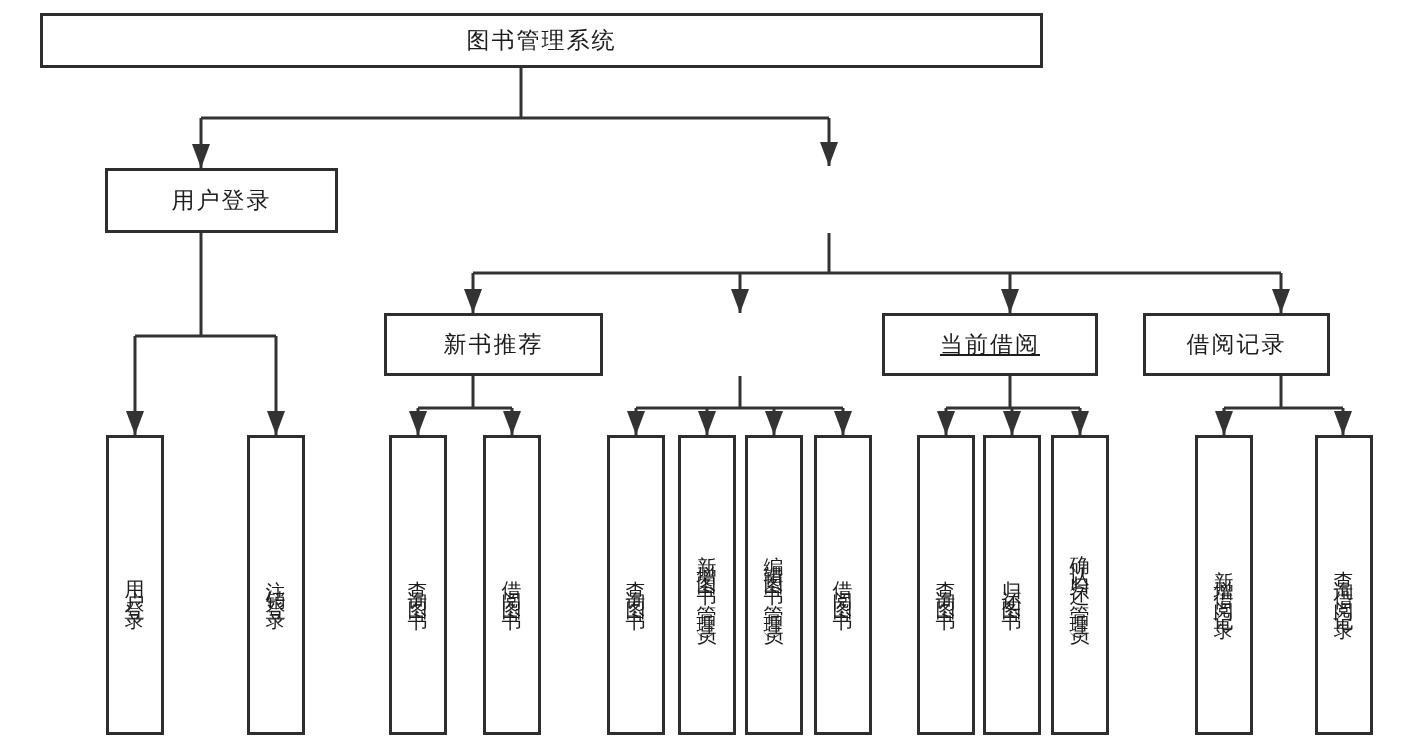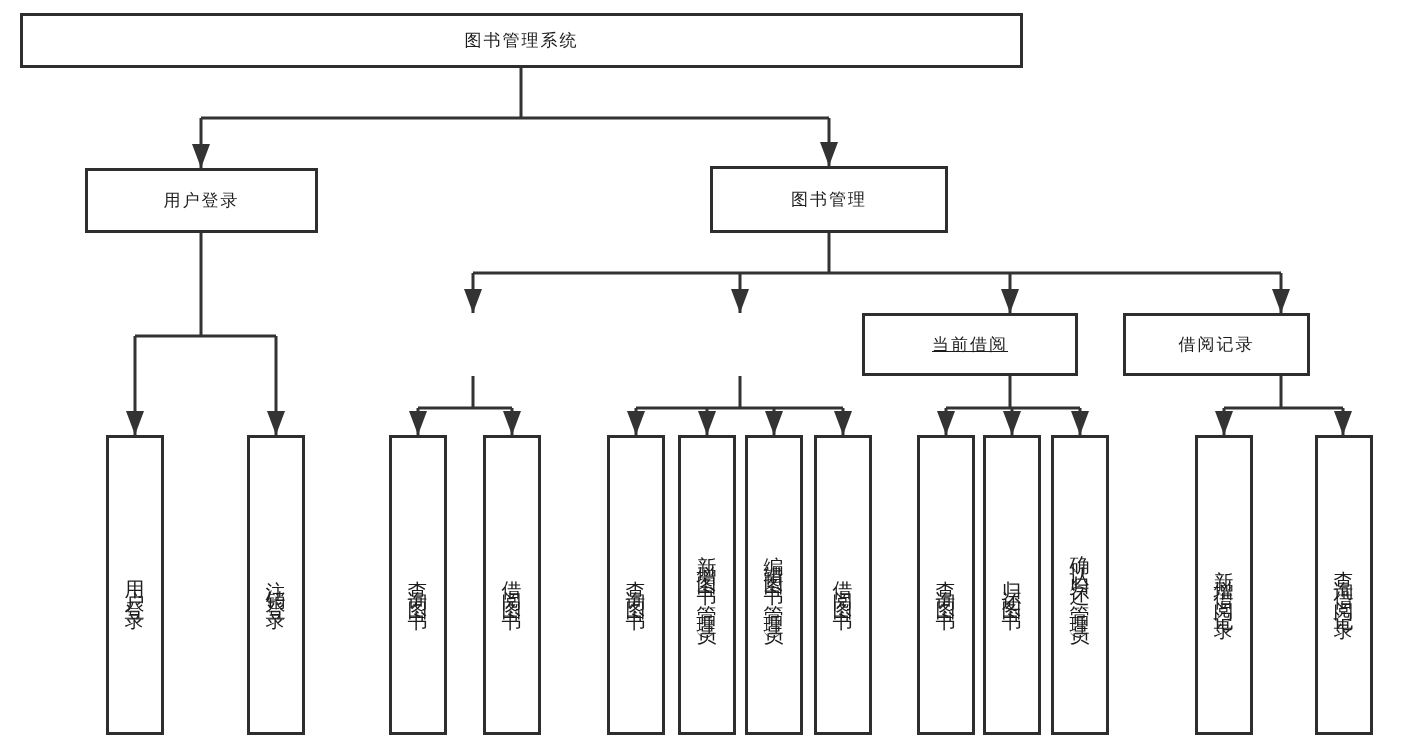--- a/index.html
+++ b/index.html
@@ -15,21 +15,21 @@
     width:1405px; height:747px;
     pointer-events:none;
   }
   .wire { stroke:#333333; stroke-width:3; fill:none; }
   .box {
     position:absolute; box-sizing:border-box;
     border:3px solid #2e2e2e; background:#ffffff;
     display:flex; align-items:center; justify-content:center;
     color:#1c1c1c;
   }
-  .hbox { font-size:17px; letter-spacing:2px; white-space:nowrap; }
+  .hbox { font-size:23px; letter-spacing:2px; white-space:nowrap;margin-left:20px; }
   .vbox {
     top:435px; width:58px; height:300px;
     writing-mode:vertical-lr;
     font-size:20px; letter-spacing:10px; line-height:1;
   }
   
   .n-root          { left:20px;  top:13px;  width:1003px; height:55px; }
   .n-user-login    { left:85px;  top:168px; width:233px;  height:65px; }
   .n-book-mgmt     { left:710px; top:166px; width:238px;  height:67px; }
   .n-newbook       { left:364px; top:313px; width:219px;  height:63px; }
@@ -104,22 +104,22 @@
 
     <path class="wire" d="M1281 376 V408"></path>
     <path class="wire" d="M1224 408 H1343"></path>
     <line class="wire" x1="1224" y1="408" x2="1224" y2="435" marker-end="url(#arrow)"></line>
     <line class="wire" x1="1343" y1="408" x2="1343" y2="435" marker-end="url(#arrow)"></line>
   </svg>
 
   <div class="box hbox n-root">图书管理系统</div>
 
   <div class="box hbox n-user-login">用户登录</div>
-  <div class="box hbox n-book-mgmt">图书管理</div>
 
+  <div class="box hbox n-newbook">新书推荐</div>
   <div class="box hbox n-currentborrow">当前借阅</div>
   <div class="box hbox n-borrowrecord">借阅记录</div>
 
   <div class="box vbox v1">用户登录</div>
   <div class="box vbox v2">注销登录</div>
 
   <div class="box vbox v3">查询图书</div>
   <div class="box vbox v4">借阅图书</div>
 
   <div class="box vbox v5">查询图书</div>

